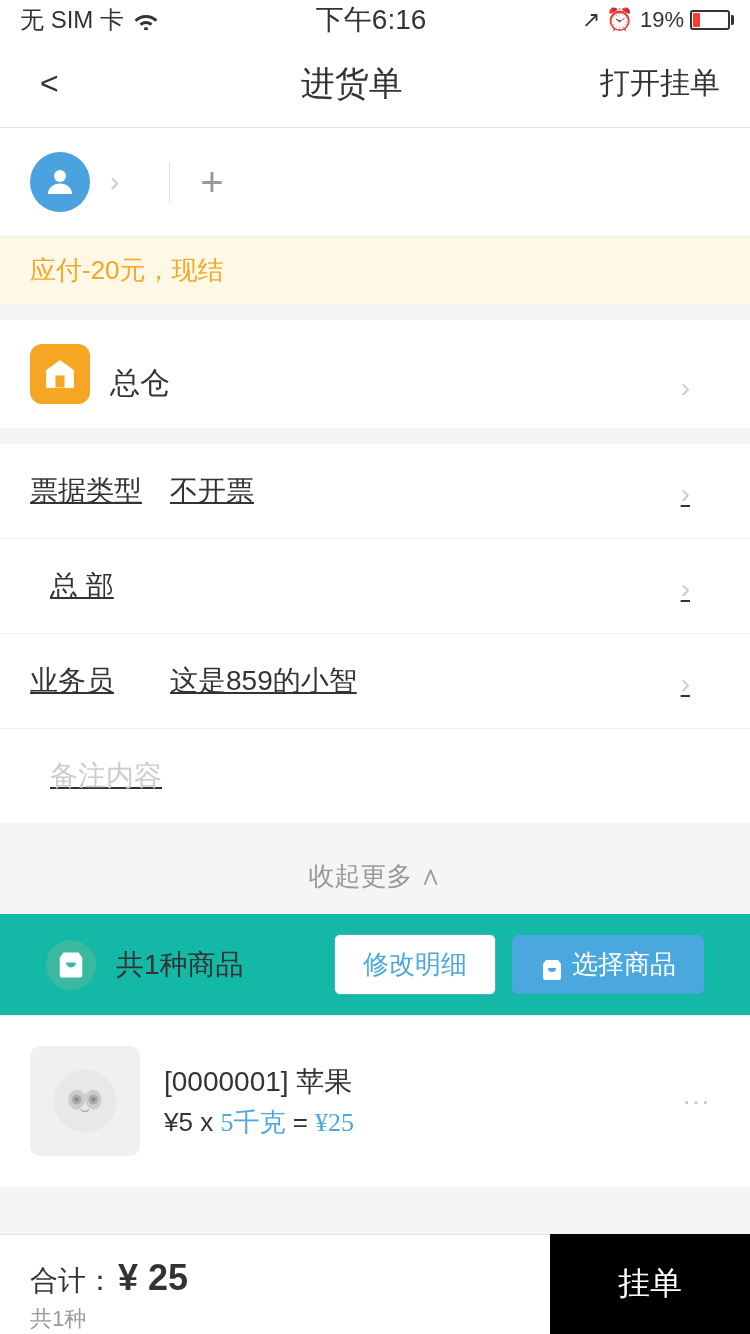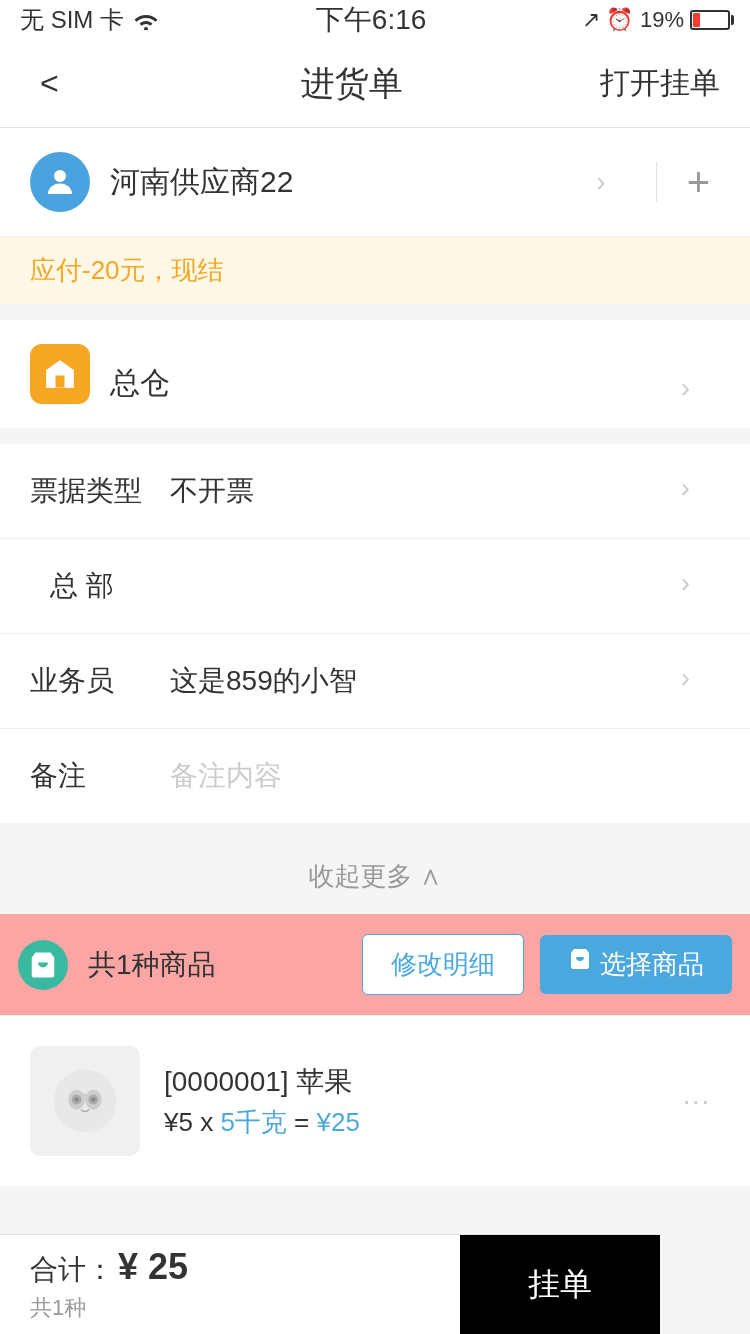--- a/index.html
+++ b/index.html
@@ -139,24 +139,25 @@
     .warehouse-icon svg { width: 36px; height: 36px; fill: white; }
     .warehouse-name {
       flex: 1;
       font-size: 30px;
       color: #333;
     }
 
     
     .form-row {
       display: flex;
-      align-items: flex-start;
+      align-items: flex-end;
       padding: 28px 30px;
       border-bottom: 1px solid #f0f0f0;
       background: #fff;
+      text-decoration: underline;
     }
     .form-row:last-child { border-bottom: none; }
     .form-label {
       font-size: 28px;
       color: #333;
       min-width: 120px;
     }
     .form-value {
       flex: 1;
       font-size: 28px;
@@ -174,22 +175,22 @@
       padding: 20px;
       font-size: 26px;
       color: #999;
       cursor: pointer;
     }
 
     
     .products-header {
       display: flex;
       align-items: center;
-      padding: 20px 18px;
-      background: #fca5a5;
+      padding: 20px 46px;
+      background: #14b8a6;
       border-bottom: 1px solid #f0f0f0;
     }
     .products-icon {
       width: 50px; height: 50px;
       background: #3ab8a0;
       border-radius: 50%;
       display: flex; align-items: center; justify-content: center;
       margin-right: 20px;
       flex-shrink: 0;
     }
@@ -210,21 +211,21 @@
     }
     .btn-blue {
       background: #4aa8df;
       color: #fff;
       border: none;
       padding: 12px 28px;
       border-radius: 6px;
       font-size: 26px;
       cursor: pointer;
       display: flex;
-      align-items: flex-start;
+      align-items: flex-end;
       gap: 8px;
     }
 
     
     .product-item {
       display: flex;
       align-items: center;
       padding: 30px;
       background: #fff;
       margin-bottom: 16px;
@@ -240,36 +241,36 @@
     .product-info { flex: 1; }
     .product-name {
       font-size: 28px;
       color: #333;
       margin-bottom: 4px;
     }
     .product-price {
       font-size: 26px;
       color: #333;
     }
-    .price-highlight { color: #4aa8df; }
+    .price-highlight { color: #4aa8df; font-family: Liberation Serif, serif; }
     .product-more {
       color: #ccc;
       font-size: 28px;
       padding: 10px;
       cursor: pointer;
     }
 
     
     .bottom-bar {
       position: fixed;
       bottom: 0;
-      width: 660px;
+      width: 750px;
       height: 100px;
       display: flex;
-      align-items: center;
+      align-items: flex-end;
       background: #fff;
       border-top: 1px solid #e0e0e0;
     }
     .total-section {
       flex: 1;
       padding: 0 30px;
     }
     .total-main {
       font-size: 28px;
       color: #333;
@@ -344,21 +345,20 @@
 <div class="content">
 
   <div class="section">
     <div class="supplier-row">
       <div class="supplier-avatar">
         <svg viewBox="0 0 24 24">
           <circle cx="12" cy="8" r="4"></circle>
           <path d="M4 20c0-4 3.6-7 8-7s8 3 8 7"></path>
         </svg>
       </div>
-      <div class="supplier-name">河南供应商22</div>
       <div class="chevron-right">›</div>
       <div class="supplier-divider"></div>
       <div class="plus-btn">+</div>
     </div>
     <div class="notice-bar">应付-20元，现结</div>
   </div>
 
   <div class="section">
     <div class="warehouse-row">
       <div class="warehouse-icon">
@@ -381,21 +381,20 @@
     <div class="form-row">
       <div class="form-value">总 部</div>
       <div class="chevron-right">›</div>
     </div>
     <div class="form-row">
       <div class="form-label">业务员</div>
       <div class="form-value">这是859的小智</div>
       <div class="chevron-right">›</div>
     </div>
     <div class="form-row">
-      <div class="form-label">备注</div>
       <div class="form-value form-placeholder">备注内容</div>
     </div>
   </div>
 
   <div class="collapse-btn">收起更多 ∧</div>
 
   <div class="section">
     <div class="products-header">
       <div class="products-icon">
         <svg width="30" height="30" viewBox="0 0 24 24" fill="white">

